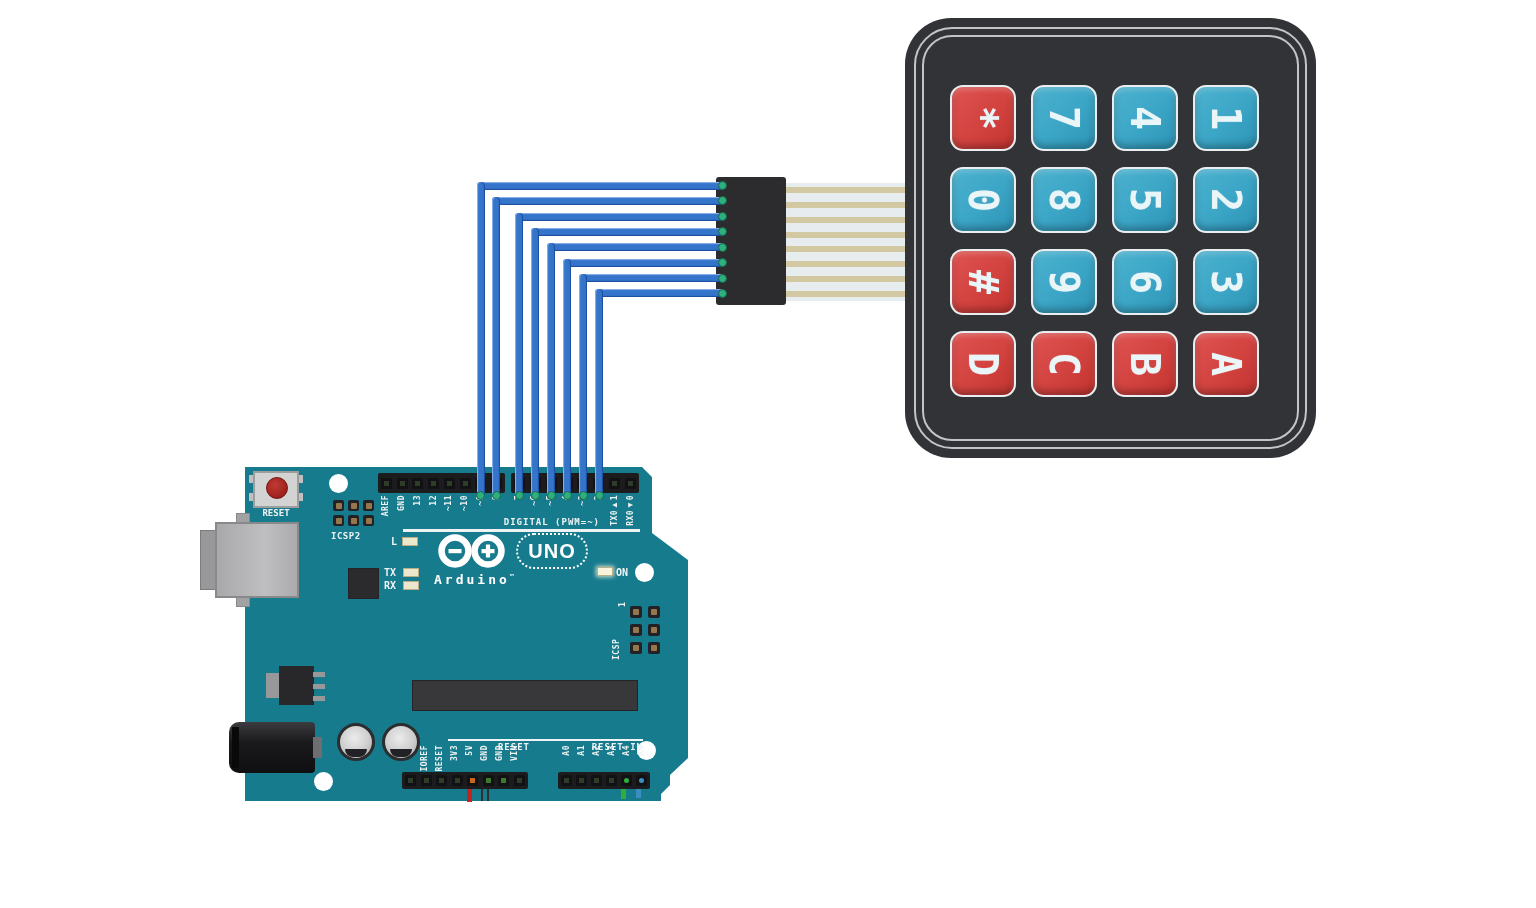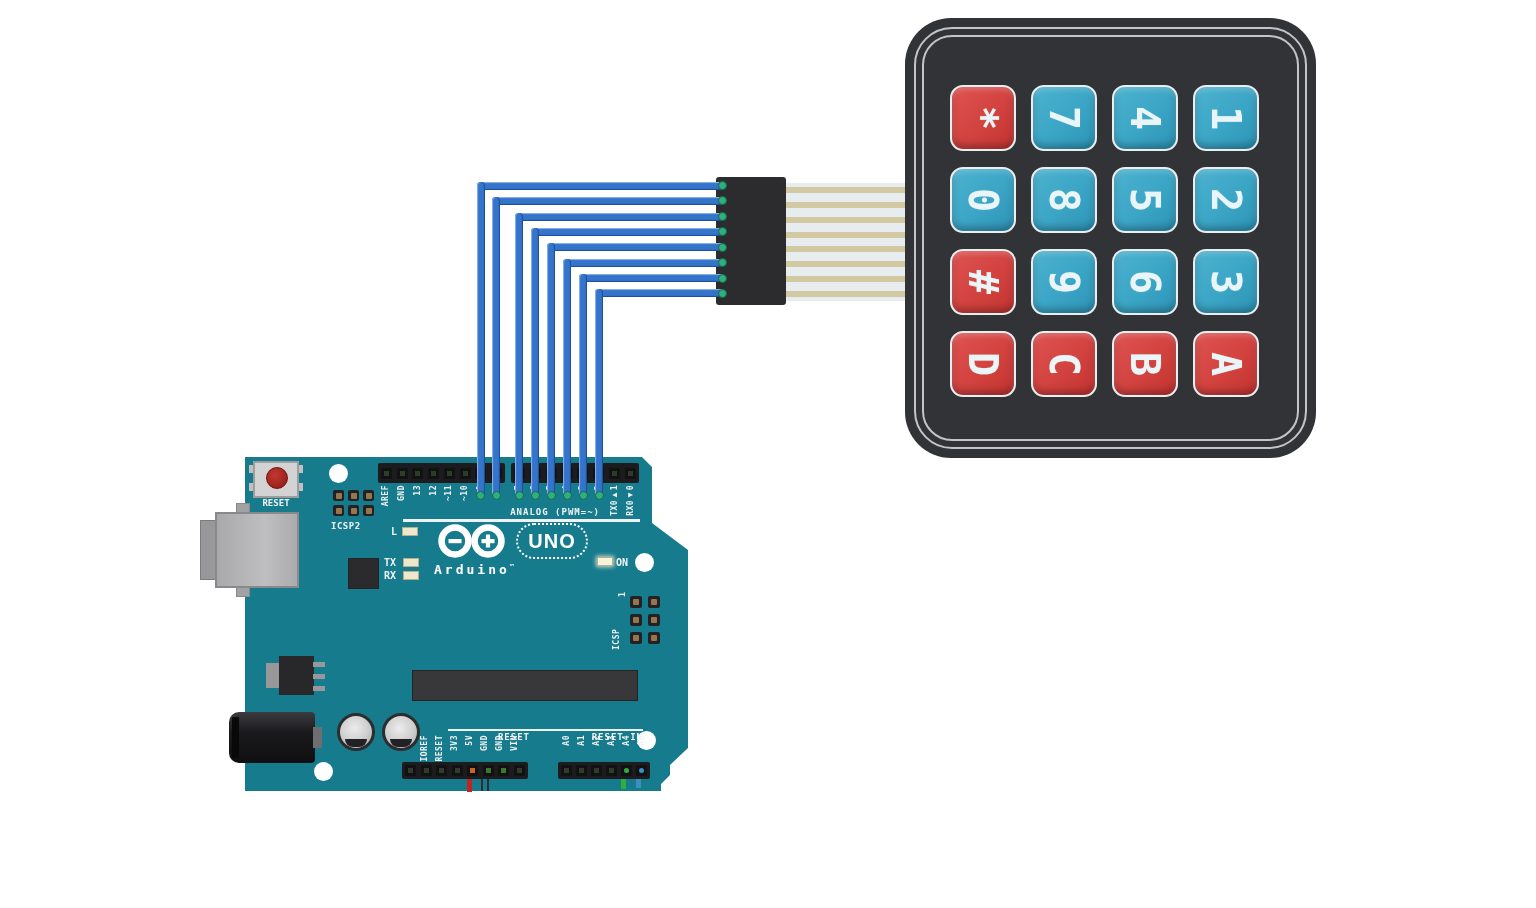--- a/index.html
+++ b/index.html
@@ -37,21 +37,21 @@
       box-shadow:inset 0 2px 1px -1px #8fb3ec,inset 0 -2px 1px -1px #1c4c9c;}
   .wire::after{content:"";position:absolute;left:calc(var(--tx) - 4px);
       top:calc(var(--ty) - 4px);width:8px;height:calc(500px - var(--ty));
       background:var(--wire,#3474cb);border-radius:4px;
       box-shadow:inset 2px 0 1px -1px #8fb3ec,inset -2px 0 1px -1px #1c4c9c;}
   .tip{position:absolute;width:9px;height:9px;border-radius:50%;z-index:4;
        background:var(--pin-green,#2fae7e);border:1px solid #14684a;box-sizing:border-box;}
   .pin-dot{position:absolute;top:491px;width:9px;height:9px;border-radius:50%;z-index:4;
        background:var(--pin-green,#2fae7e);border:1px solid #14684a;box-sizing:border-box;}
   
-  .board{position:absolute;left:245px;top:457px;width:443px;height:334px;z-index:1;}
+  .board{position:absolute;left:245px;top:467px;width:443px;height:334px;z-index:1;}
   .board-shape{position:absolute;inset:0;background:var(--board,#177b8e);
       clip-path:polygon(0 0,397px 0,407px 10px,407px 66px,443px 93px,443px 291px,
                         425px 308px,425px 318px,416px 327px,416px 334px,0 334px);}
   .components{position:absolute;inset:0;color:var(--silk,#eff3f3);}
   .hole{position:absolute;width:19px;height:19px;border-radius:50%;background:#fff;}
   .silkline{position:absolute;height:2.5px;background:var(--silk,#eff3f3);}
   .caption{position:absolute;font:bold 9px "DejaVu Sans Mono",monospace;
            letter-spacing:1px;white-space:nowrap;}
   .vlab{writing-mode:vertical-rl;transform:rotate(180deg);
         font:bold 8px "DejaVu Sans Mono",monospace;letter-spacing:.5px;line-height:1;
@@ -307,21 +307,21 @@
             <span class="vlab">2</span>
           </div>
         <div class="cell">
             <span class="vlab">TX0▶1</span>
           </div>
         <div class="cell">
             <span class="vlab">RX0◀0</span>
           </div>
       </div>
 
-      <div class="caption" style="left:240px;top:50px;width:115px;text-align:right">ANALOG (PWM=~)</div>
+      <div class="caption" style="left:240px;top:50px;width:115px;text-align:right">DIGITAL (PWM=~)</div>
       <div class="silkline" style="left:158px;top:62px;width:237px"></div>
 
       <div class="ledlab" style="left:146px;top:69px">L</div>
       <div class="led" style="left:157px;top:70px;width:16px;height:9px"></div>
       <div class="ledlab" style="left:139px;top:100px">TX</div>
       <div class="led" style="left:158px;top:101px;width:16px;height:9px"></div>
       <div class="ledlab" style="left:139px;top:113px">RX</div>
       <div class="led" style="left:158px;top:114px;width:16px;height:9px"></div>
       <div class="led onled" style="left:352px;top:100px;width:16px;height:9px"></div>
       <div class="ledlab" style="left:371px;top:100px">ON</div>

